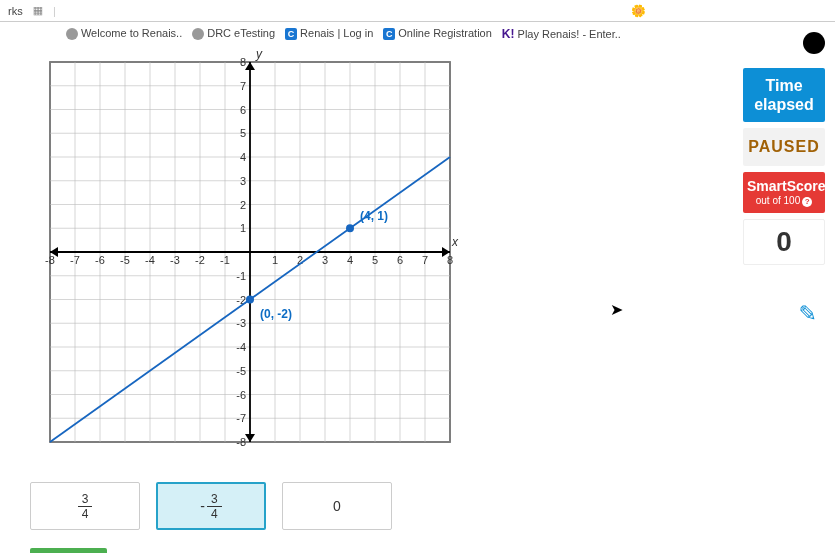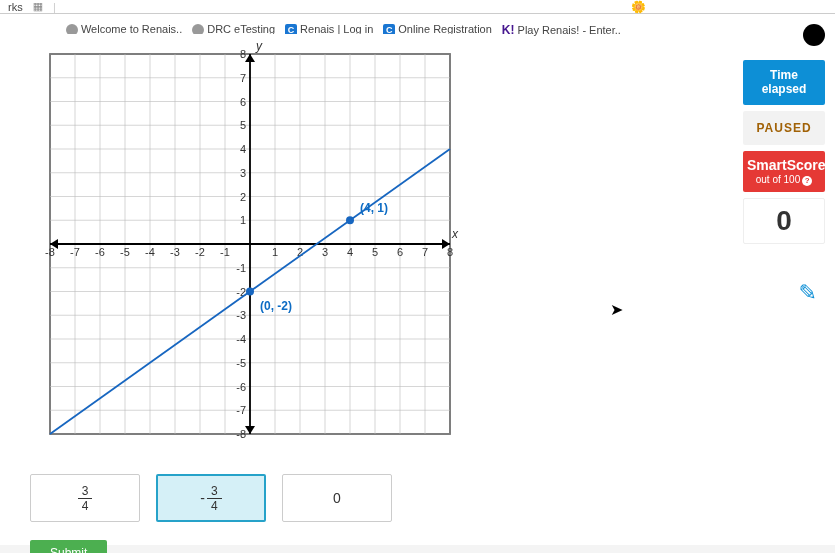--- a/index.html
+++ b/index.html
@@ -13,21 +13,21 @@
   }
   .tabs {
     display: flex;
     align-items: center;
     gap: 10px;
     padding: 2px 8px;
     background: #fff;
     border-bottom: 1px solid #ccc;
     font-size: 11px;
     color: #444;
-    height: 14px;
+    height: 22px;
   }
   .tabs .grid-icon { color: #888; font-size: 11px; }
   .tabs .sep { color: #ccc; }
   .tab { white-space: nowrap; cursor: pointer; margin-top: 46px; }
   .tab-ico { display:inline-block; width:12px; height:12px; border-radius:2px; vertical-align:middle; margin-right:3px; }
   .ico-globe { background:#999; border-radius:50%; }
   .ico-c { background:#1976d2; color:#fff; font-weight:bold; font-size:9px; text-align:center; line-height:12px; }
   .ico-k { color:#46178f; font-weight:bold; font-size:12px; }
   .ico-flow { font-size:12px; }
   .content {
@@ -49,21 +49,21 @@
   }
   .black-circle {
     width:22px; height:22px; background:#000; border-radius:50%;
     margin-bottom:8px;
   }
   .card {
     width:82px;
     padding:6px 4px;
     text-align:center;
     border-radius:2px;
-    font-size:12px;
+    font-size:16px;
   }
   .card.time { background:#0d8fd6; color:#fff; font-weight:bold; line-height:1.2; padding:8px 4px; }
   .card.paused { background:#f2f2f2; color:#a16207; font-weight:bold; letter-spacing:1px; padding:10px 4px; }
   .card.score-hd { background:#e53935; color:#fff; font-size:10px; line-height:1.2; padding:6px 4px; }
   .card.score-hd b { font-size:14px; display:block; }
   .score-hd .q { display:inline-block; width:10px;height:10px;border-radius:50%;background:#fff;color:#e53935;font-size:8px;line-height:10px;font-weight:bold;margin-left:2px;}
   .card.score-val { background:#fff; color:#333; font-size:28px; font-weight:bold; border:1px solid #eee; padding:6px; }
   .pencil { margin-top:30px; color:#0d8fd6; font-size:22px; transform:rotate(0deg); align-self:flex-end; margin-right:8px;}
   .cursor { position:absolute; left:610px; top:300px; font-size:16px; color:#000; }
   

